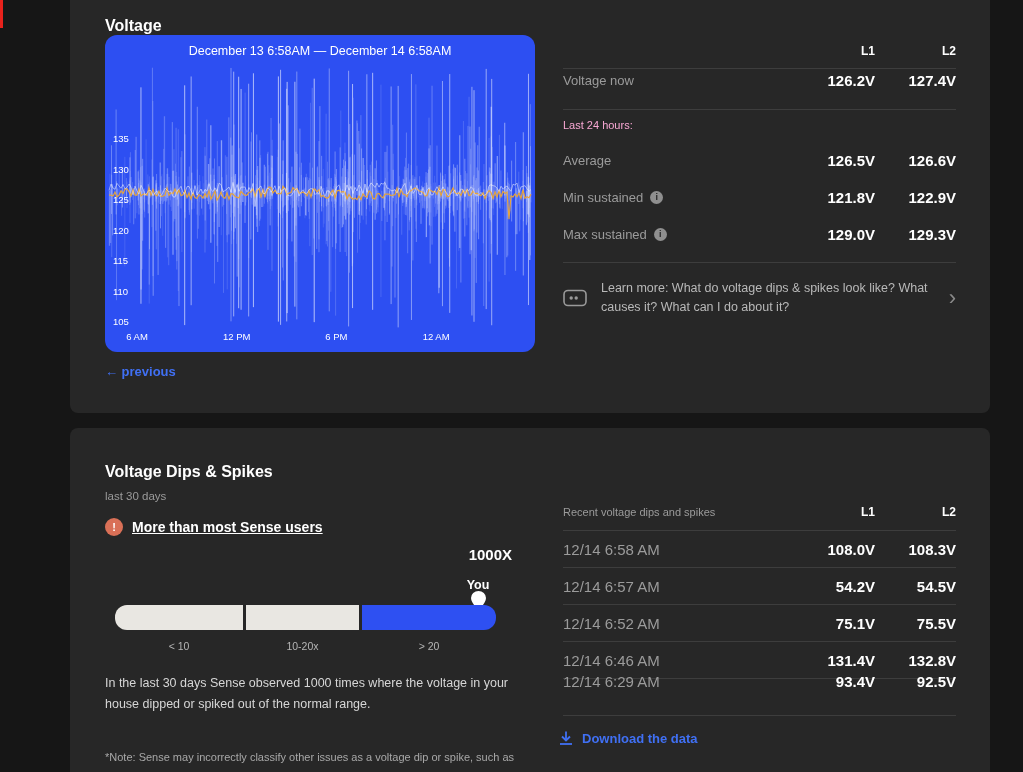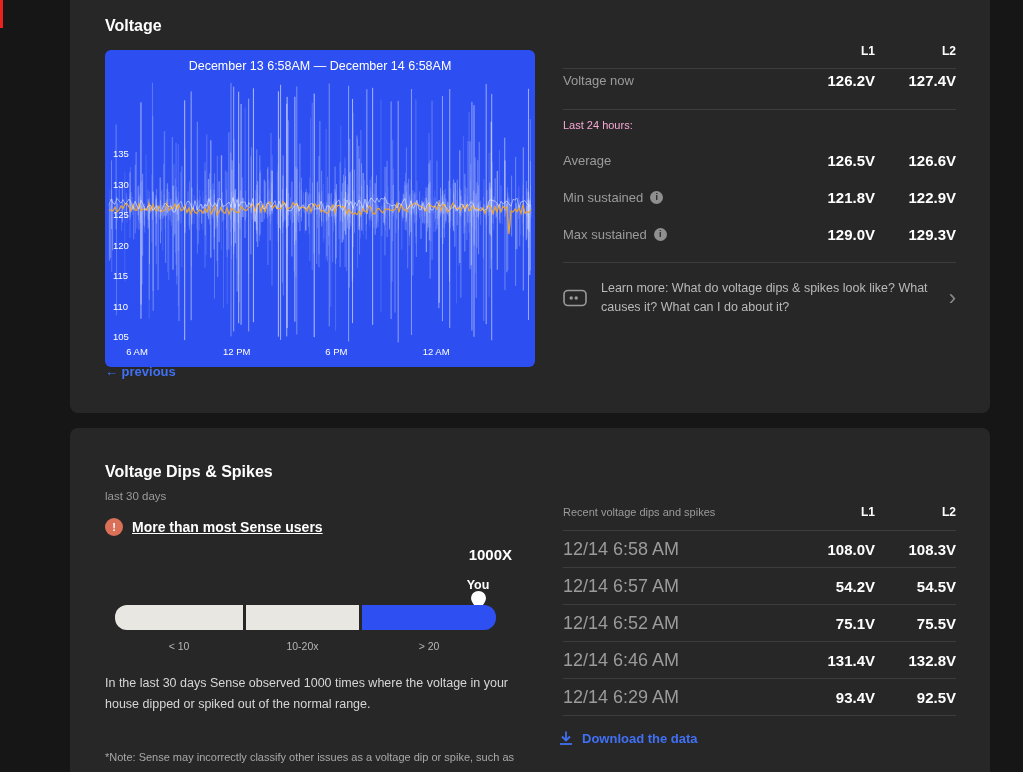--- a/index.html
+++ b/index.html
@@ -7,21 +7,21 @@
         font-family:"Liberation Sans",sans-serif;-webkit-font-smoothing:antialiased;}
   .card{position:absolute;left:70px;width:920px;background:#272727;border-radius:8px;}
   .card-title{position:absolute;left:35px;margin:0;color:#fff;font-size:16px;font-weight:700;}
 
   
   .edge-strip{position:absolute;left:0;top:0;width:3px;height:28px;}
   .tab-underline{position:absolute;left:204px;top:0;width:63px;height:5px;border-radius:0 0 3px 3px;}
   .notif-dot{position:absolute;left:281px;top:6px;width:8px;height:8px;border-radius:50%;}
 
   
-  .chart{position:absolute;left:35px;top:74px;width:430px;height:317px;border-radius:6px;overflow:hidden;}
+  .chart{position:absolute;left:35px;top:59px;width:430px;height:317px;border-radius:12px;overflow:hidden;}
   .prev-link{position:absolute;left:35px;top:388px;color:#4070f4;font-size:13px;font-weight:700;cursor:pointer;text-decoration:none;}
 
   
   .panel{position:absolute;left:493px;top:0;width:393px;height:100%;}
   .srow{position:absolute;left:0;width:100%;display:grid;grid-template-columns:1fr 85px 81px;align-items:center;}
   .srow .lbl{color:#9b9b9b;font-size:13px;display:flex;align-items:center;gap:7px;}
   .srow .val{text-align:right;color:#fff;font-weight:700;font-size:15px;}
   .srow .col{text-align:right;color:#fff;font-weight:700;font-size:12px;}
   .divider{position:absolute;left:0;width:100%;height:1px;background:#3d3d3d;}
   .section-label{position:absolute;color:#f9a8d4;font-size:11px;text-align:center;}
@@ -42,21 +42,21 @@
   .you-label{position:absolute;left:368px;top:150px;width:80px;text-align:center;color:#fff;font-size:12.5px;font-weight:700;}
   .pin{position:absolute;left:400px;top:162px;width:17px;height:21px;}
   .range-bar{position:absolute;left:45px;top:177px;width:381px;height:25px;display:flex;gap:3px;}
   .seg{height:100%;}
   .seg:first-child{border-radius:12px 0 0 12px;}
   .seg:last-child{border-radius:0 12px 12px 0;}
   .seg-label{position:absolute;top:212px;text-align:center;color:#b5b5b5;font-size:10.5px;}
   .desc{position:absolute;left:35px;top:232px;width:415px;color:#d6d6d6;font-size:12.5px;line-height:1.75;}
   .note{position:absolute;left:35px;top:292px;width:415px;color:#a8a8a8;font-size:11px;line-height:1.9;margin-top:27px;}
   .hdr-label{color:#9b9b9b;font-size:11px;}
-  .time{color:#9b9b9b;font-size:18px;}
+  .time{color:#9b9b9b;font-size:15px;}
   .download{position:absolute;left:488px;top:302px;display:flex;align-items:center;gap:8px;color:#4070f4;
             font-size:13px;font-weight:700;cursor:pointer;text-decoration:none;}
 </style>
 </head>
 <body>
 
 <div class="page" style="background: rgb(22, 22, 22);">
 
   <div class="edge-strip" style="background: rgb(232, 34, 28);"></div>
   <div class="tab-underline" style="background: rgb(46, 80, 242);"></div>
@@ -977,21 +977,21 @@
       </div>
       <div class="divider" style="top:213px;"></div>
 
       <div class="srow" style="top:219px;height:26px;">
         <span class="time">12/14 6:46 AM</span>
         <span class="val">131.4V</span>
         <span class="val">132.8V</span>
       </div>
       <div class="divider" style="top:250px;"></div>
 
-      <div class="srow" style="top:256px;height:26px;">
+      <div class="srow" style="top:240px;height:26px;">
         <span class="time">12/14 6:29 AM</span>
         <span class="val">93.4V</span>
         <span class="val">92.5V</span>
       </div>
       <div class="divider" style="top:287px;"></div>
     </div>
 
     <a class="download">
       <svg width="16" height="16" viewBox="0 0 16 16">
         <path d="M8 1.5v8" stroke="#4070f4" stroke-width="1.8" fill="none"></path>

